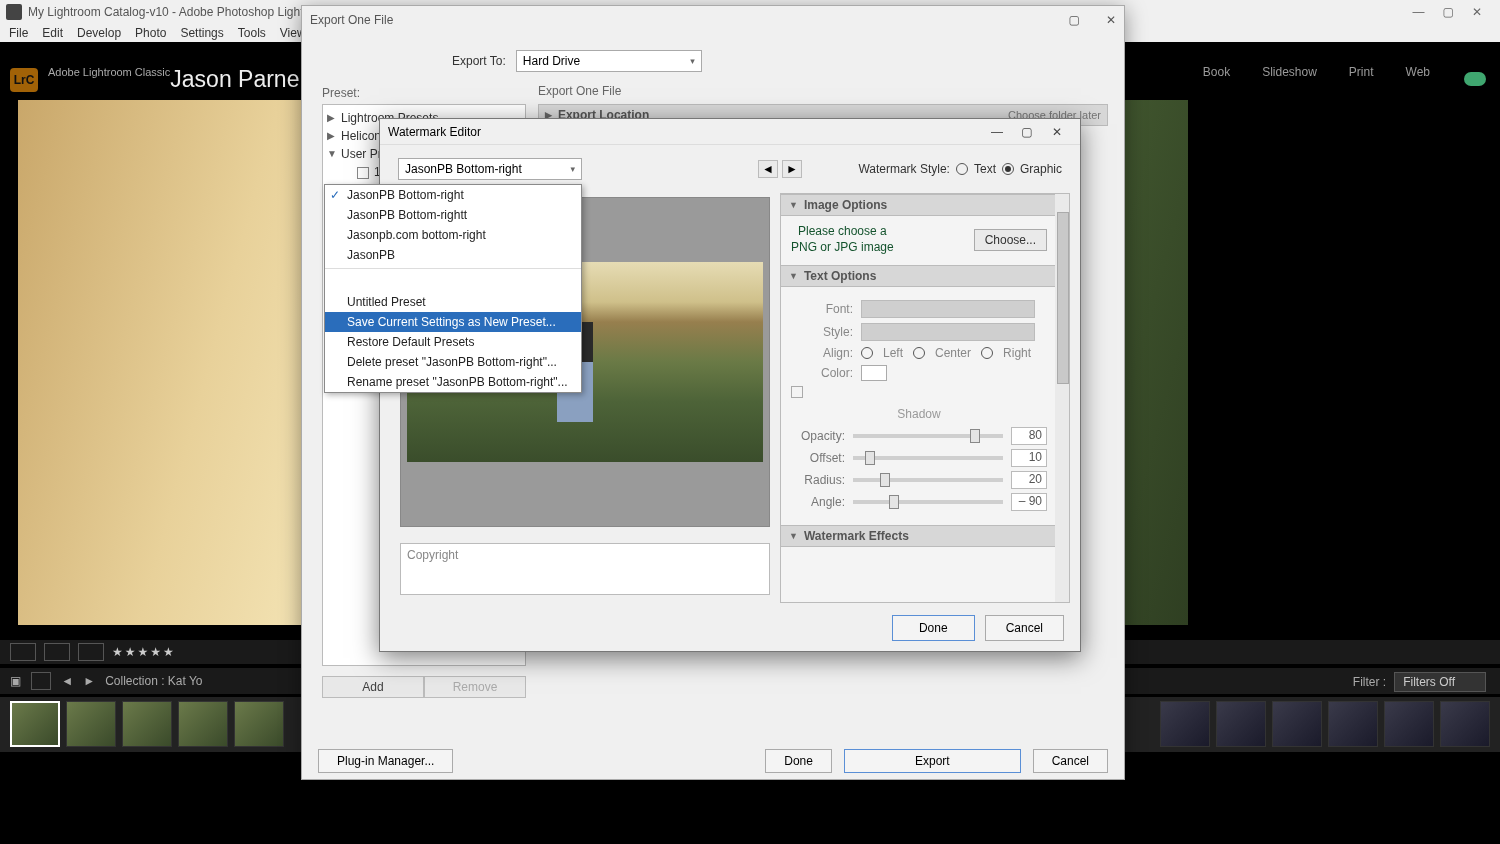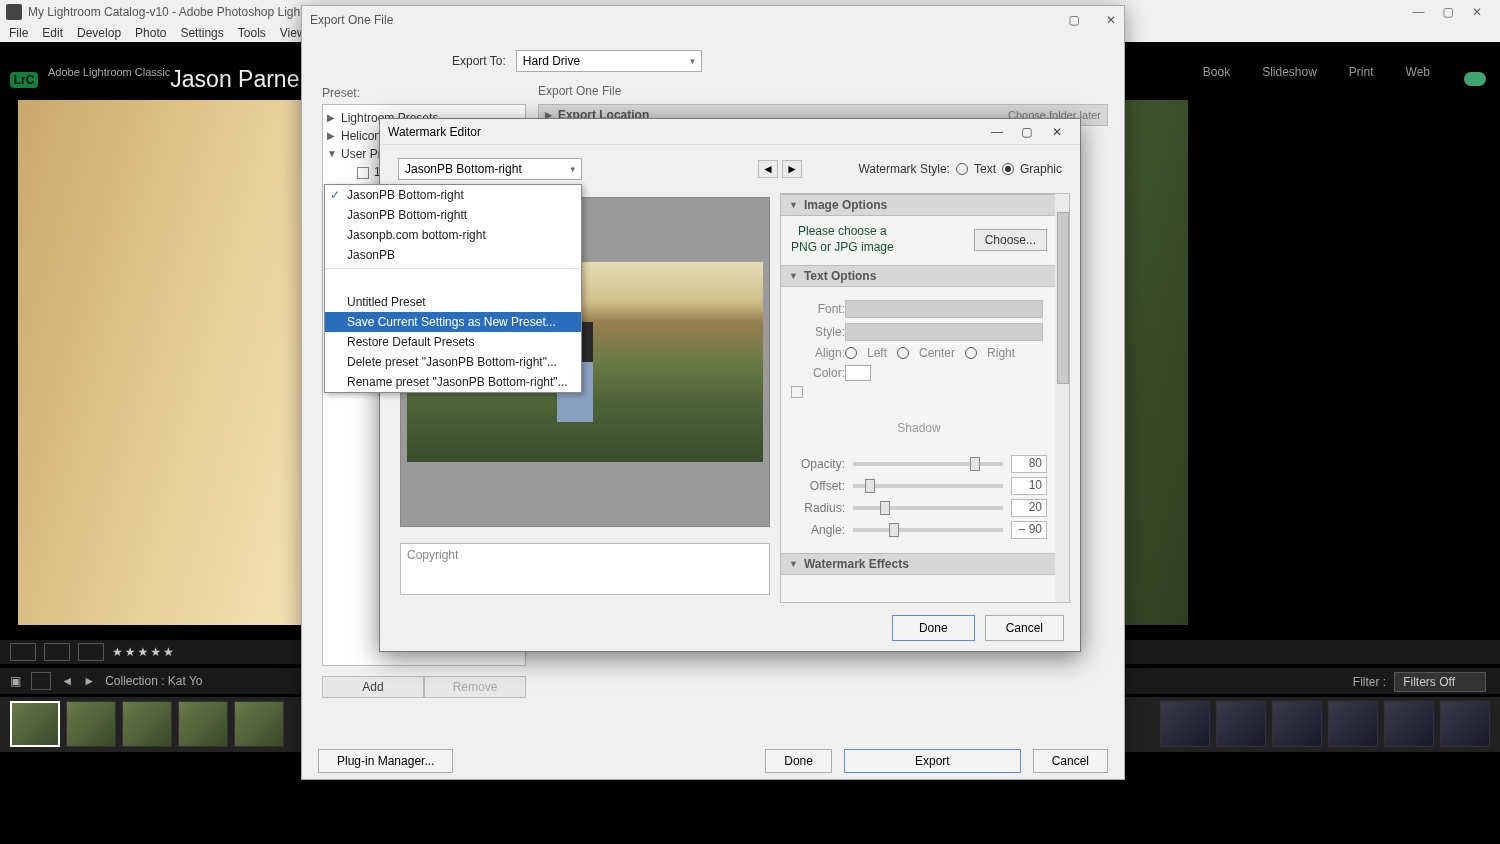--- a/index.html
+++ b/index.html
@@ -6,21 +6,21 @@
 body{width:1500px;height:844px;background:#000;position:relative;overflow:hidden}
 .bg-photo{position:absolute;top:100px;left:18px;width:1170px;height:525px;background:linear-gradient(105deg,#c9a76a 0%,#e8d19a 20%,#f5e6b8 35%,#a8b87a 45%,#6b8445 60%,#4a6235 75%,#2f3f22 100%)}
 .titlebar{position:absolute;top:0;left:0;width:1500px;height:24px;background:#f0f0f0;display:flex;align-items:center;color:#555}
 .titlebar .app-icon{width:16px;height:16px;background:#444;margin:0 6px;border-radius:2px}
 .titlebar .t-title{flex:0 0 auto}
 .titlebar .spacer{flex:1}
 .winbtns{display:flex;gap:18px;padding-right:18px;color:#666}
 .menubar{position:absolute;top:24px;left:0;width:1500px;height:18px;background:#f0f0f0;display:flex;gap:8px;padding-left:6px;align-items:center;color:#333}
 .menubar span{padding:0 3px}
 .lr-header{position:absolute;top:60px;left:0;width:1500px;height:40px;display:flex;align-items:center;color:#ccc}
-.lr-logo{width:28px;height:16px;background:#15803d;color:#111;font-weight:bold;display:flex;align-items:center;justify-content:center;border-radius:4px;margin-left:10px;margin-right:10px}
+.lr-logo{width:28px;height:24px;background:#a16207;color:#111;font-weight:bold;display:flex;align-items:center;justify-content:center;border-radius:4px;margin-left:10px;margin-right:10px}
 .lr-id{display:flex;line-height:1.2}
 .lr-id .prod{font-size:11px;color:#aaa}
 .lr-id .user{font-size:23px;color:#eee}
 .modules{position:absolute;right:70px;top:65px;display:flex;gap:32px;color:#9a9a9a;font-size:18px}
 .cloud{position:absolute;right:14px;top:72px;width:22px;height:14px;background:#3fa66f;border-radius:7px}
 .toolbar-bot{position:absolute;top:640px;left:0;width:1500px;height:24px;background:#1a1a1a;display:flex;align-items:center;gap:8px;padding:0 10px;color:#888}
 .stars{color:#ccc;letter-spacing:2px}
 .tb-box{width:26px;height:18px;border:1px solid #555;display:inline-block}
 .filmstrip-hdr{position:absolute;top:668px;left:0;width:1500px;height:26px;background:#1a1a1a;display:flex;align-items:center;gap:10px;padding:0 10px;color:#aaa}
 .filmstrip{position:absolute;top:697px;left:0;width:1500px;height:55px;background:#222;display:flex;gap:6px;padding:4px 10px}
@@ -73,26 +73,26 @@
 .preview .img::after{content:"";position:absolute;left:150px;top:60px;width:36px;height:100px;background:linear-gradient(#2a2a2a,#2a2a2a 40%,#8aa0c0 40%,#8aa0c0)}
 .copyright{height:52px;border:1px solid #bbb;background:#fff;margin-top:16px;padding:4px 6px;color:#888}
 .wm-right{flex:1;border:1px solid #bbb;background:#f4f4f4;position:relative;margin-right:10px;overflow:hidden}
 .scrollbar{position:absolute;right:0;top:0;width:14px;height:100%;background:#eaeaea}
 .scrollbar::after{content:"";position:absolute;top:18px;left:2px;width:10px;height:170px;background:#c9c9c9;border:1px solid #aaa}
 .panel-sec{background:#d7d7d7;border-top:1px solid #bbb;border-bottom:1px solid #bbb;padding:3px 8px;font-weight:bold;color:#555;display:flex;align-items:center;gap:6px}
 .panel-body{padding:8px 22px 10px 10px;color:#666}
 .choose-row{display:flex;align-items:center;gap:16px}
 .choose-txt{color:#14532d;text-align:center;line-height:1.3}
 .btn-sm{height:22px;padding:0 10px;background:#eaeaea;border:1px solid #aaa;color:#333}
-.fld{display:flex;align-items:center;gap:0;margin:5px 4px}
+.fld{display:flex;align-items:center;gap:8px;margin:5px 12px}
 .fld label{width:50px;text-align:right;color:#888}
 .inp-dis{flex:1;height:18px;background:#cfcfcf;border:1px solid #bbb}
 .align-row{display:flex;gap:10px;align-items:center;color:#888}
 .swatch{width:26px;height:16px;background:#fff;border:1px solid #aaa}
-.shadow-hdr{text-align:center;color:#999;margin:20px 0}
+.shadow-hdr{text-align:center;color:#999;margin:6px 0}
 .cbx2{width:12px;height:12px;border:1px solid #aaa;display:inline-block;margin-right:6px}
 .slider-row{display:flex;align-items:center;gap:8px;margin:4px 0}
 .slider-row label{width:54px;text-align:right;color:#777}
 .track{flex:1;height:4px;background:#cfcfcf;position:relative}
 .thumb-s{position:absolute;top:-5px;width:10px;height:14px;background:#e4e4e4;border:1px solid #888}
 .valbox{width:36px;height:18px;background:#fff;border:1px solid #bbb;text-align:right;padding:0 4px;color:#555}
 .wm-foot{position:absolute;right:16px;bottom:10px;display:flex;gap:10px}
 .wm-foot .btn{height:26px;padding:0 20px;background:#f4f4f4;border:1px solid #aaa}
 .wm-foot .btn.primary{border:1px solid #5a8fd6;padding:0 26px}
 

